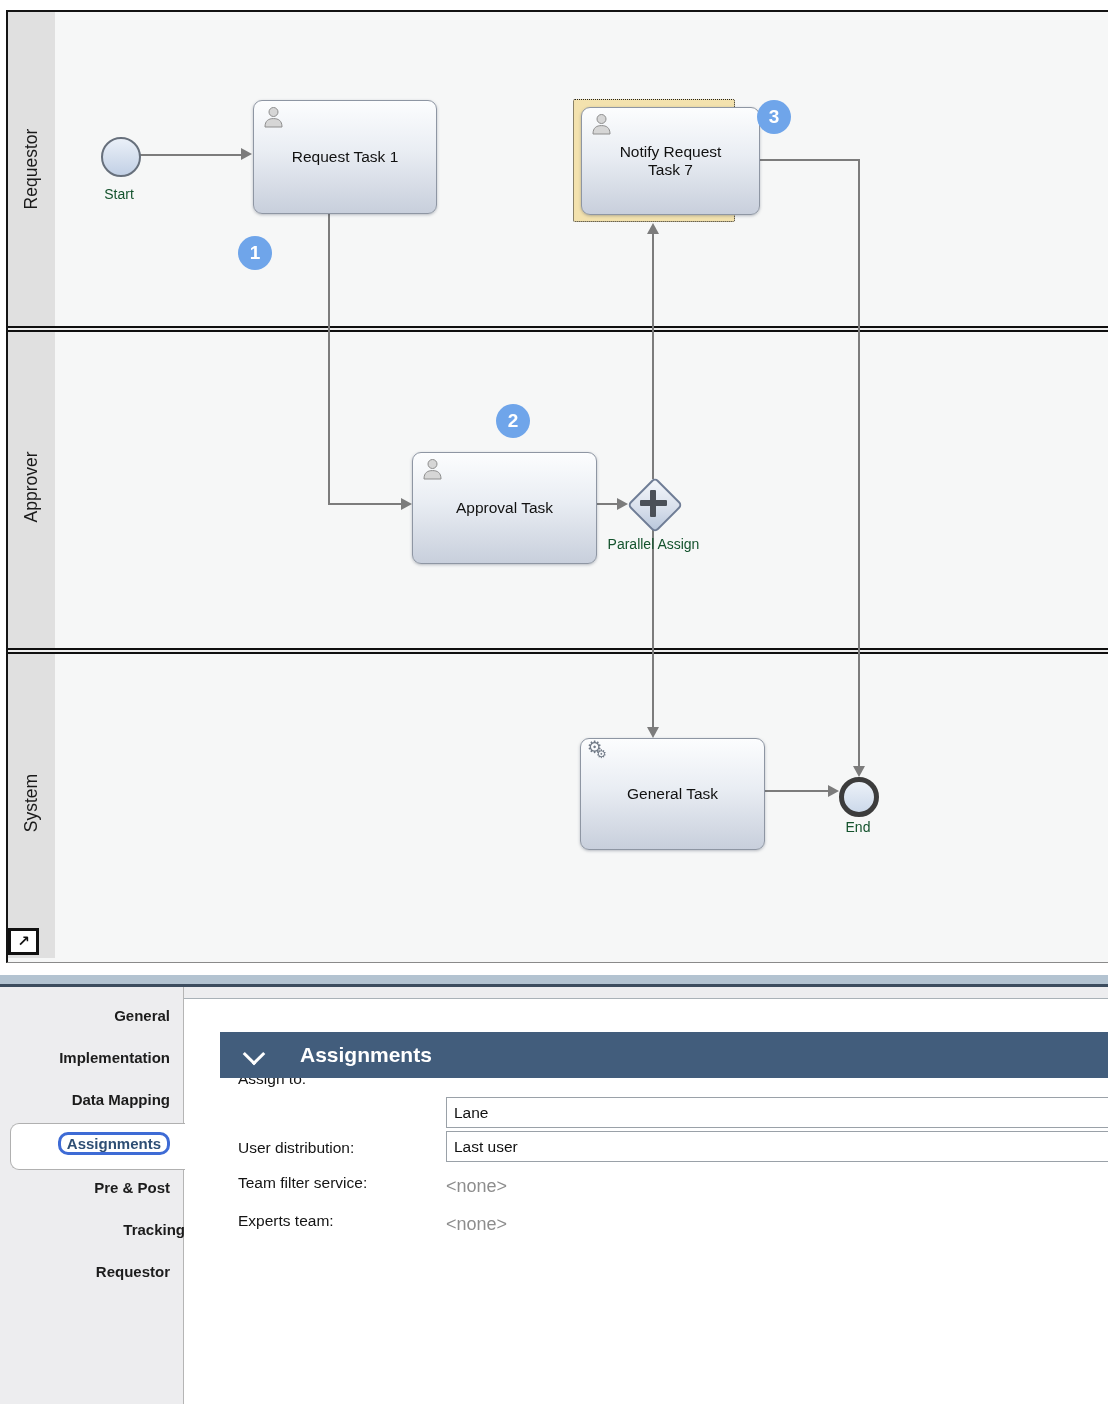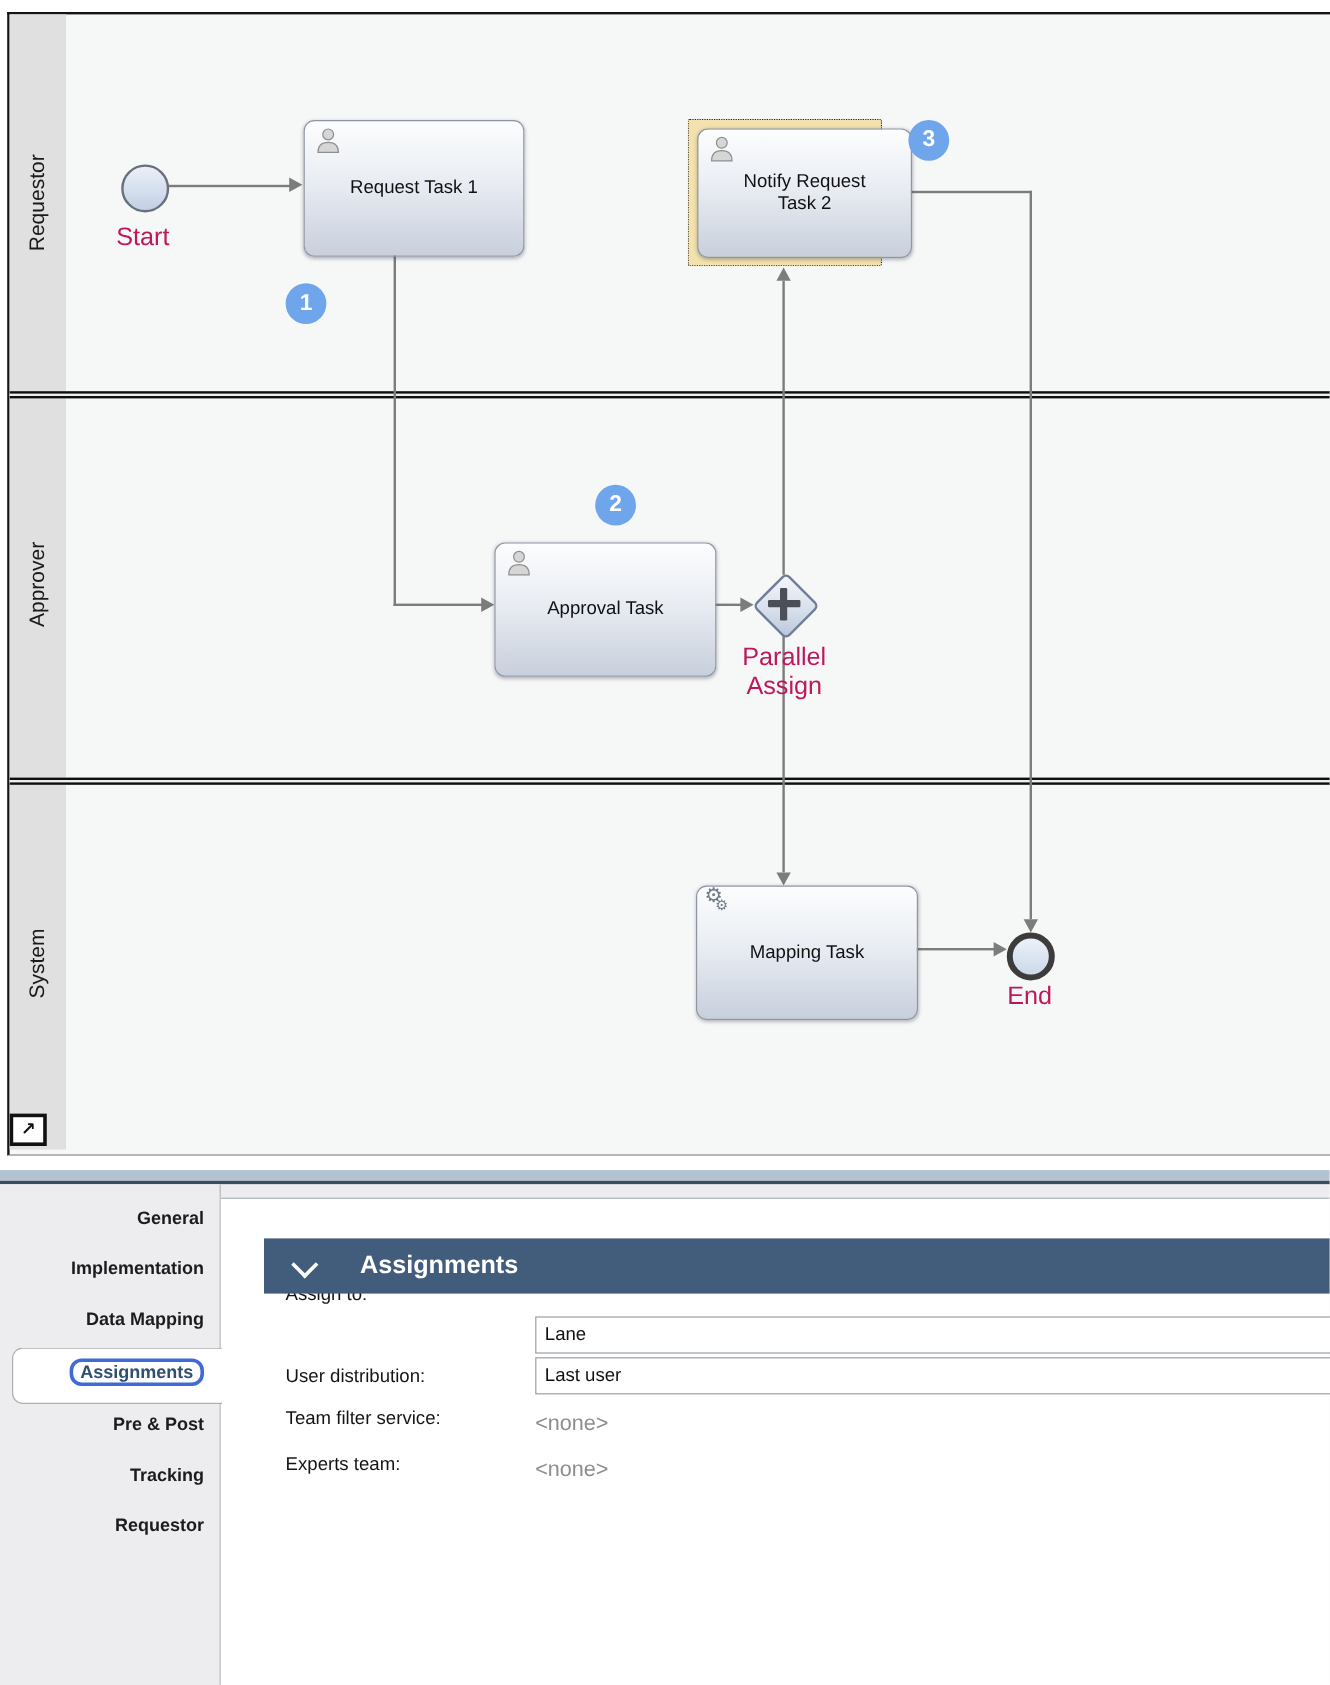--- a/index.html
+++ b/index.html
@@ -21,21 +21,21 @@
         box-shadow:0 1px 3px rgba(60,70,90,.35);padding-left:31px;}
   .task-label{position:absolute;inset:0;display:flex;align-items:center;justify-content:center;
               font-size:15.5px;color:#111;text-align:center;}
   .halo{left:573px;top:99px;width:160px;height:121px;background:#f3e2ae;
         border:1px dotted #222;border-radius:2px;}
   .event-circle{position:absolute;border-radius:50%;}
   .start-ev{left:101px;top:137px;width:36px;height:36px;border:2px solid #67707c;
             background:linear-gradient(180deg,#eaf0f8,#c2d0e5);}
   .end-ev{left:839px;top:777px;width:30px;height:30px;border:5px solid #3c3c3c;
           background:linear-gradient(180deg,#ecf1f8,#ccd9ea);}
-  .node-caption{position:absolute;font-size:21px;color:#be185d;text-align:center;}
+  .node-caption{position:absolute;font-size:14px;color:#14532d;text-align:center;}
   .gw-diamond{left:635px;top:485px;width:36px;height:36px;transform:rotate(45deg);
               border:2px solid #6f7d96;border-radius:5px;
               background:linear-gradient(135deg,#f4f7fb 0%,#d9e0ec 55%,#b9c7dc 100%);}
   .gw-bar{background:#4b5058;border-radius:1px;}
 
   .badge{position:absolute;width:34px;height:34px;border-radius:50%;background:#6fa5ea;
          color:#fff;font-weight:bold;font-size:19px;line-height:34px;text-align:center;}
 
   .user-icon{position:absolute;left:9px;top:5px;}
   .gear-icon{position:absolute;left:6px;top:0px;color:#717a87;
@@ -132,42 +132,42 @@
 
 <div class="abs halo"></div>
 <div class="task" style="left:581px;top:107px;width:146px;height:106px;">
   <span class="user-icon">
     <svg width="21" height="22" viewBox="0 0 21 22">
         <circle cx="10.5" cy="6" r="4.5" fill="#d6d6d6" stroke="#8e8e8e"></circle>
         <path d="M2 21 C2 14.5 5.7 12.6 10.5 12.6 C15.3 12.6 19 14.5 19 21 Z" fill="#d6d6d6" stroke="#8e8e8e"></path>
       </svg>
   </span>
   <div class="task-label">
-    <span style="width:116px;">Notify Request Task 2</span>
+    <span style="width:116px;">Notify Request Task 7</span>
   </div>
 </div>
 
 <div class="task" style="left:412px;top:452px;width:152px;height:110px;">
   <span class="user-icon">
     <svg width="21" height="22" viewBox="0 0 21 22">
         <circle cx="10.5" cy="6" r="4.5" fill="#d6d6d6" stroke="#8e8e8e"></circle>
         <path d="M2 21 C2 14.5 5.7 12.6 10.5 12.6 C15.3 12.6 19 14.5 19 21 Z" fill="#d6d6d6" stroke="#8e8e8e"></path>
       </svg>
   </span>
   <div class="task-label">Approval Task</div>
 </div>
 
 <div class="abs gw-diamond"></div>
 <div class="abs gw-bar" style="left:640px;top:500px;width:27px;height:6px;"></div>
 <div class="abs gw-bar" style="left:650px;top:490px;width:6px;height:27px;"></div>
 <div class="node-caption" style="left:603px;top:536px;width:101px;">Parallel Assign</div>
 
 <div class="task" style="left:580px;top:738px;width:152px;height:110px;">
   <span class="gear-icon"><span class="g1">⚙</span><span class="g2">⚙</span></span>
-  <div class="task-label">Mapping Task</div>
+  <div class="task-label">General Task</div>
 </div>
 
 <div class="event-circle end-ev"></div>
 <div class="node-caption" style="left:828px;top:819px;width:60px;">End</div>
 
 <div class="badge" style="left:238px;top:236px;">1</div>
 <div class="badge" style="left:496px;top:404px;">2</div>
 <div class="badge" style="left:757px;top:100px;">3</div>
 
 <div class="abs expand-btn">↗</div>
@@ -179,21 +179,21 @@
 <div class="abs pp-content"></div>
 
 <div class="pp-tab" style="top:1007px;text-align:right;">General</div>
 <div class="pp-tab" style="top:1049px;">Implementation</div>
 <div class="pp-tab" style="top:1091px;">Data Mapping</div>
 <div class="abs pp-notch"></div>
 <div class="pp-tab-sel">
   <span>Assignments</span>
 </div>
 <div class="pp-tab" style="top:1179px;">Pre &amp; Post</div>
-<div class="pp-tab" style="top:1221px;">Tracking</div>
+<div class="pp-tab" style="top:1221px;margin-left:15px;">Tracking</div>
 <div class="pp-tab" style="top:1263px;">Requestor</div>
 
 <div class="abs pp-header">
   <span class="chev"></span>
   <span class="pp-header-title">Assignments</span>
 </div>
 
 <div class="pp-label" style="top:1070px;">Assign to:</div>
 <input class="pp-input" style="top: 1097px;" value="Lane">
 

